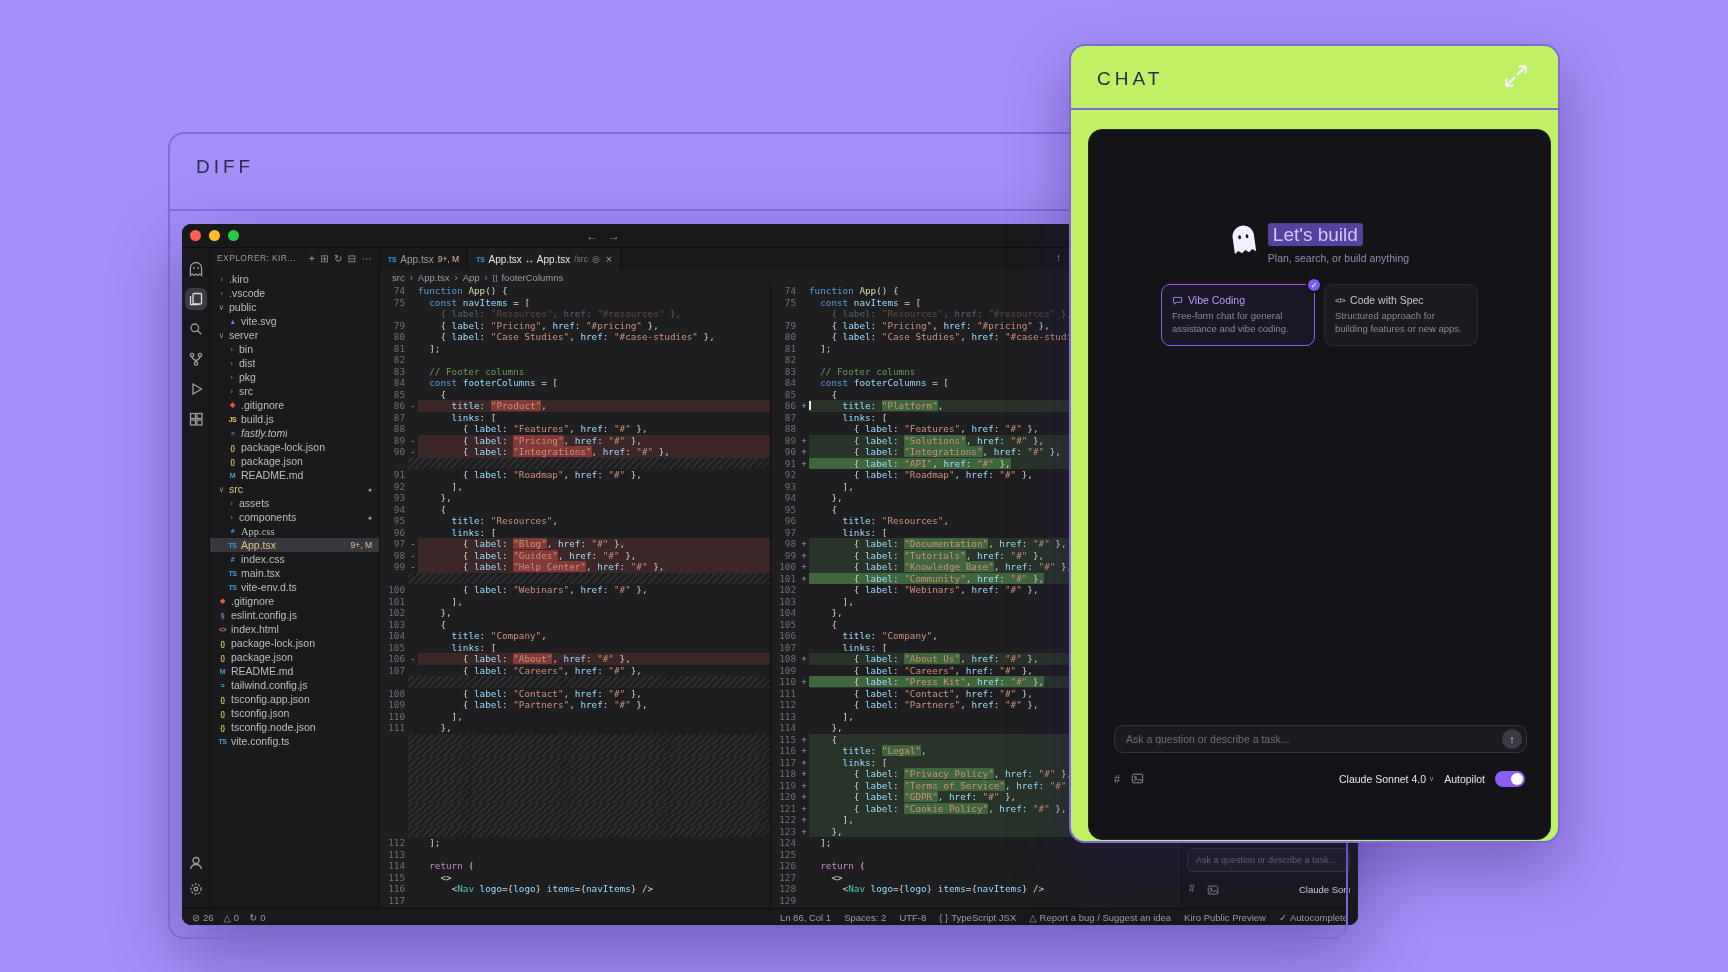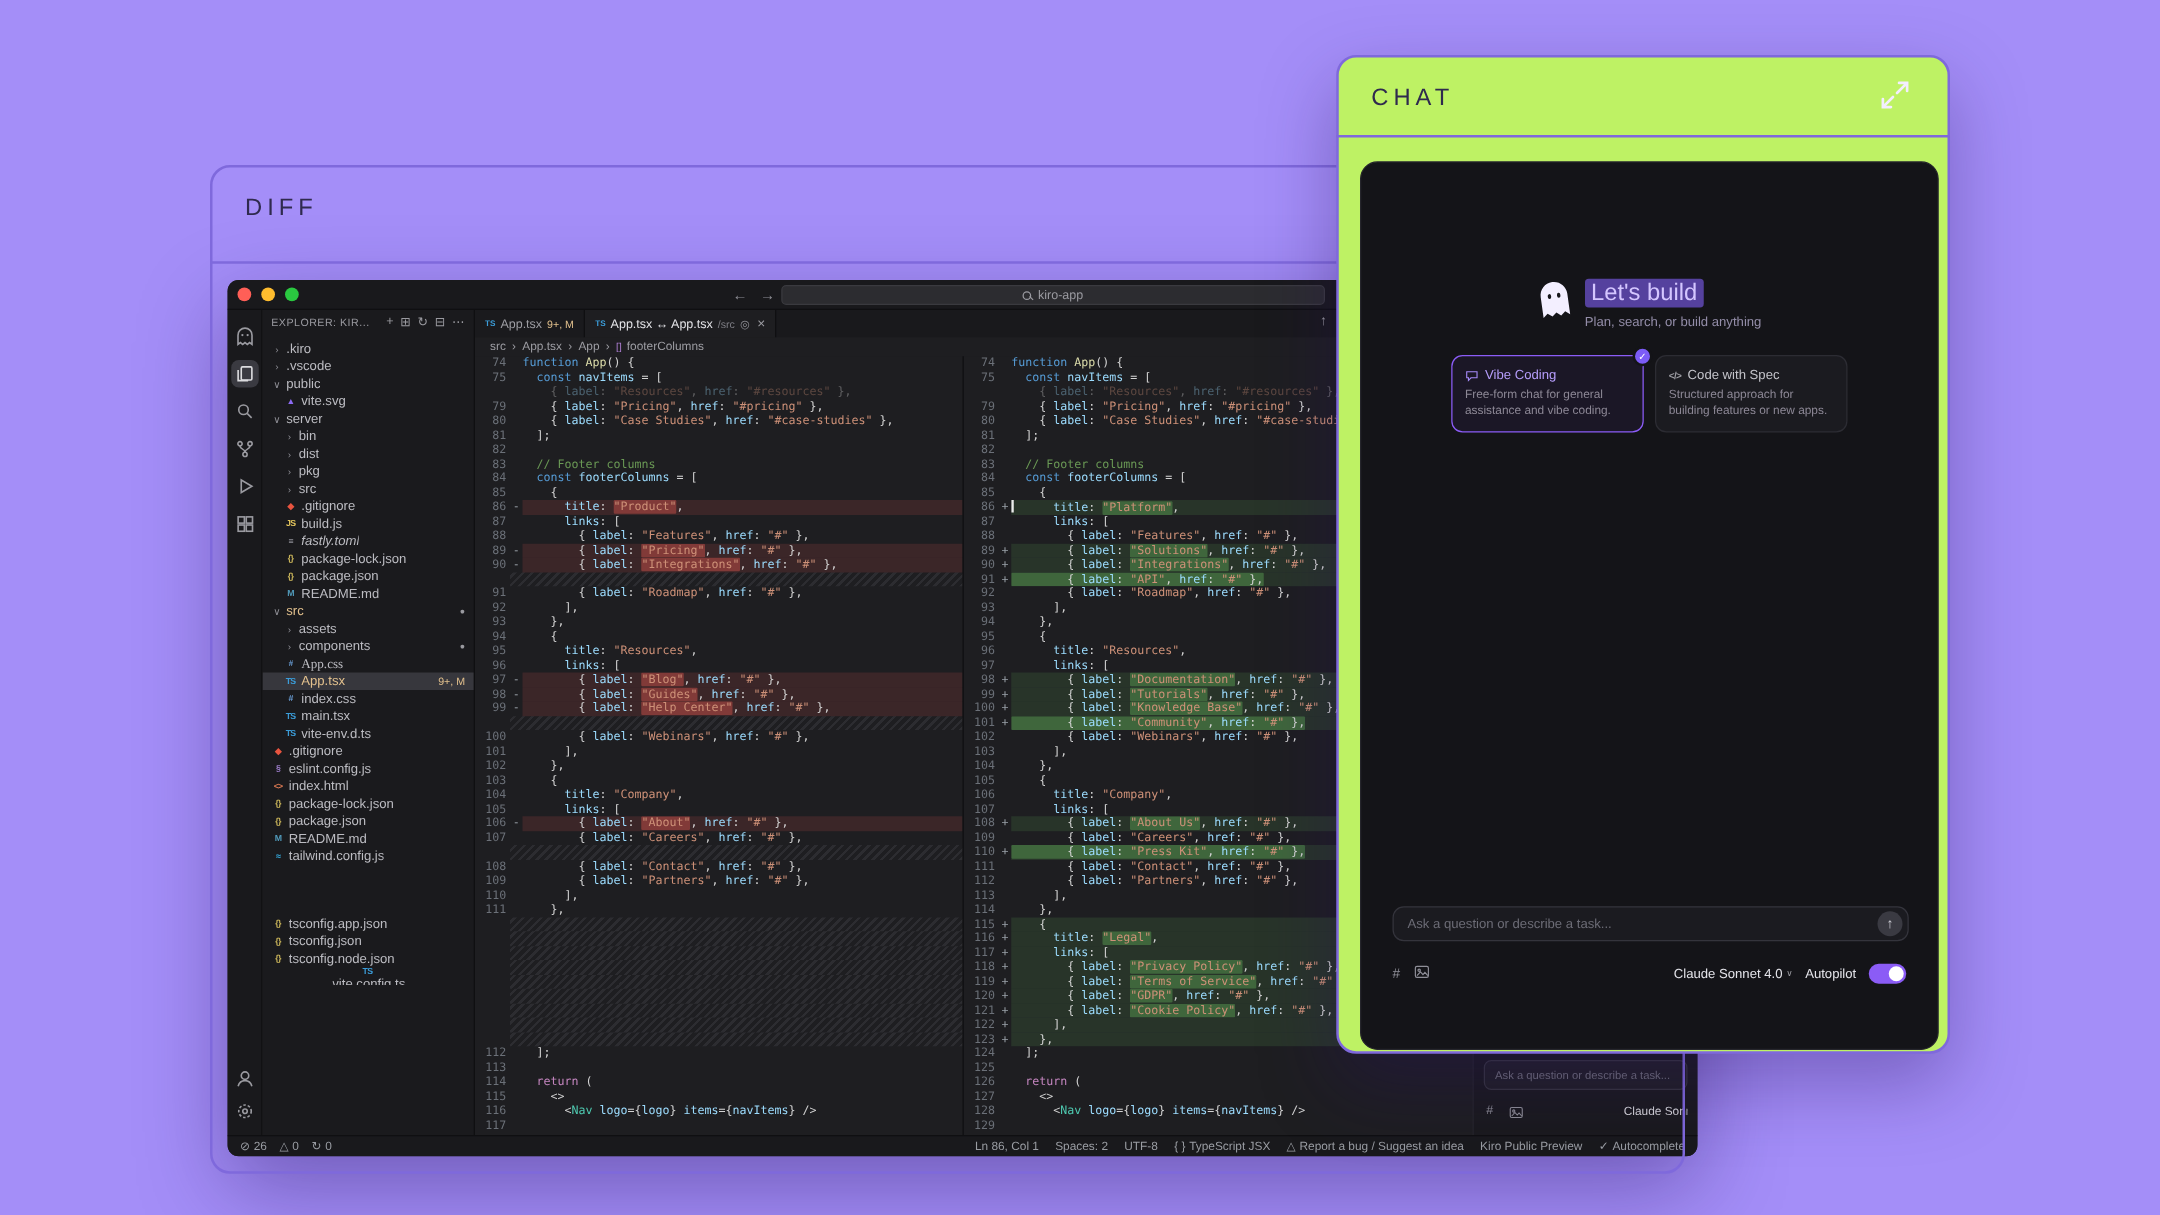--- a/index.html
+++ b/index.html
@@ -120,24 +120,20 @@
 
 <div id="editor">
   <div class="titlebar">
     <div class="tl" style="background:#ff5f57"></div>
     <div class="tl" style="background:#febc2e"></div>
     <div class="tl" style="background:#2ac840"></div>
     <div class="navar">
       <span>←</span>
       <span>→</span>
     </div>
-    <div class="searchbox">
-      <span class="mag"></span>
-      <span>kiro-app</span>
-    </div>
   </div>
 
   <div class="activity">
     <div class="act-ic" style="top:10px">
       <svg width="16" height="16" viewBox="0 0 16 16">
           <path d="M8 1.5C4.9 1.5 2.4 4 2.4 7.1v7.4l1.9-1.5 1.85 1.5L8 13l1.85 1.5 1.85-1.5 1.9 1.5V7.1C13.6 4 11.1 1.5 8 1.5z"></path>
           <circle cx="5.9" cy="7" r=".9" fill="#9a9aa0" stroke="none"></circle>
           <circle cx="10.1" cy="7" r=".9" fill="#9a9aa0" stroke="none"></circle>
         </svg>
     </div>
@@ -316,33 +312,33 @@
           <span class="lbl">package.json</span>
         </div>
         <div class="trow" style="padding-left: 6px;">
           <span class="fic" style="color: rgb(81, 154, 186);">M</span>
           <span class="lbl">README.md</span>
         </div>
         <div class="trow" style="padding-left: 6px;">
           <span class="fic" style="color: rgb(56, 189, 248);">≈</span>
           <span class="lbl">tailwind.config.js</span>
         </div>
-        <div class="trow" style="padding-left: 6px; margin-top: 40px;">
+        <div class="trow" style="padding-left: 6px;">
           <span class="fic" style="color: rgb(201, 180, 90);">{}</span>
           <span class="lbl">tsconfig.app.json</span>
         </div>
         <div class="trow" style="padding-left: 6px;">
           <span class="fic" style="color: rgb(201, 180, 90);">{}</span>
           <span class="lbl">tsconfig.json</span>
         </div>
         <div class="trow" style="padding-left: 6px;">
           <span class="fic" style="color: rgb(201, 180, 90);">{}</span>
           <span class="lbl">tsconfig.node.json</span>
         </div>
-        <div class="trow" style="padding-left: 6px; flex-direction: column;">
+        <div class="trow" style="padding-left: 6px;">
           <span class="fic" style="color: rgb(59, 156, 216);">TS</span>
           <span class="lbl">vite.config.ts</span>
         </div>
       </div>
   </div>
 
   <div class="main">
     <div class="tabs">
       <div class="tab">
         <span class="ticon">TS</span>

